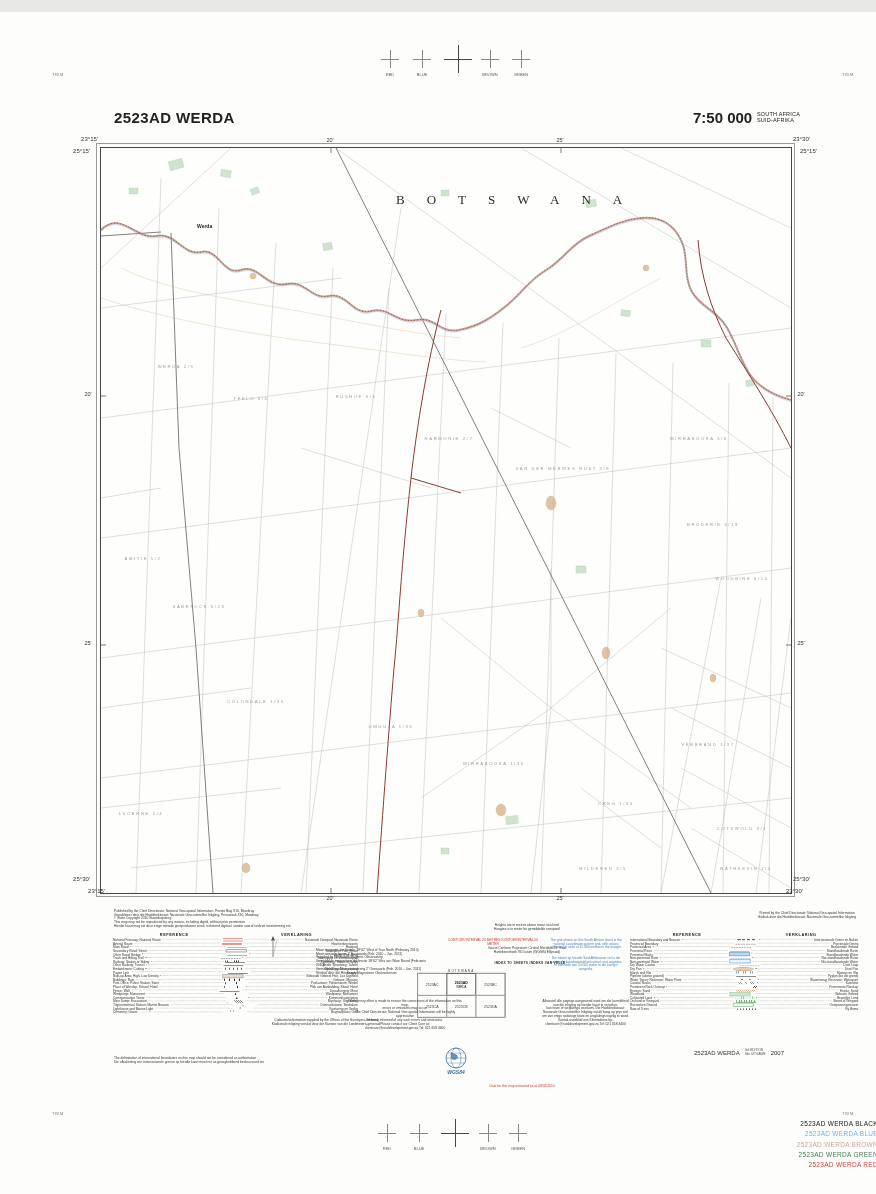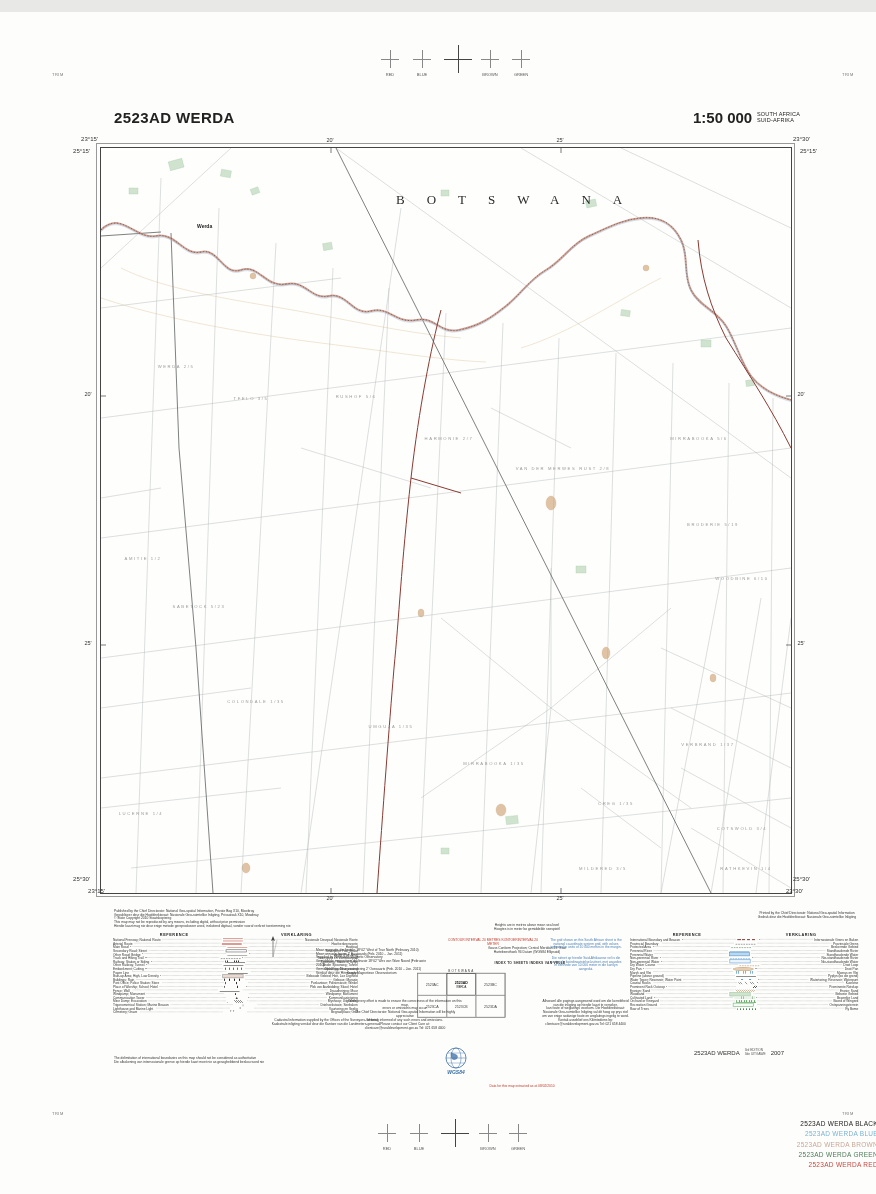--- a/index.html
+++ b/index.html
@@ -132,21 +132,21 @@
         <div class="cross"></div>
       </div>
     <div class="reglabel abs" style="left:481px;top:60px;">BROWN</div>
     <div class="regmark" style="left:512px;top:38px;">
         <div class="cross"></div>
       </div>
     <div class="reglabel abs" style="left:512px;top:60px;">GREEN</div>
   </div>
 
   <div class="abs title">2523AD WERDA</div>
-  <div class="abs scale">1:50 000</div>
+  <div class="abs scale">7:50 000</div>
   <div class="abs country">
     <div>SOUTH AFRICA</div>
     <div>SUID-AFRIKA</div>
   </div>
 
   <div class="abs map-outer"></div>
   <div class="abs map-frame">
     <svg id="map-svg" width="690" height="745" viewBox="0 0 690 745" xmlns="http://www.w3.org/2000/svg">
 
       <g stroke="#e3cda9" stroke-width="0.5" fill="none">

